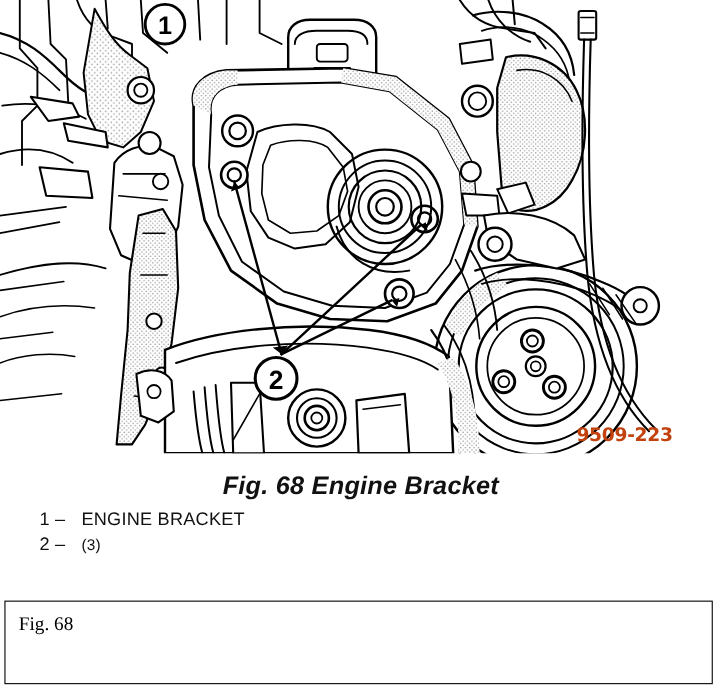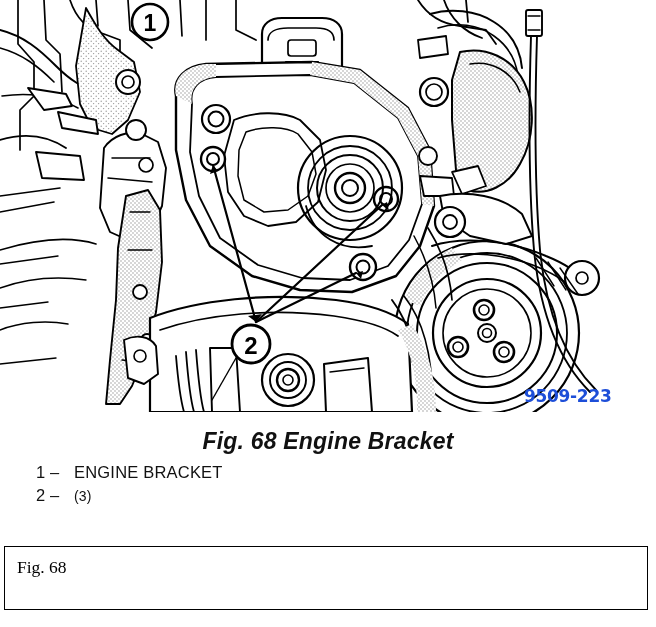--- a/index.html
+++ b/index.html
@@ -41,21 +41,21 @@
   }
 
   .drawing-id {
     position: absolute;
     left: 524px;
     top: 386px;
     font-family: "DejaVu Sans", sans-serif;
     font-size: 17px;
     font-weight: 700;
     letter-spacing: -0.3px;
-    color: #1d4ed8;
+    color: #c2410c;
     white-space: nowrap;
   }
 
   
   .fig-caption {
     position: absolute;
     left: 0;
     top: 428px;
     width: 656px;
     text-align: center;
@@ -99,21 +99,21 @@
     font-size: 14px;
     letter-spacing: 0.2px;
   }
 
   
   .instr-box {
     position: absolute;
     left: 4px;
     top: 546px;
     width: 644px;
-    height: 64px;
+    height: 76px;
     border: 1px solid #000;
     background: #ffffff;
     box-sizing: border-box;
   }
   .instr-line {
     position: absolute;
     left: 12px;
     font-family: "Liberation Serif", serif;
     font-size: 17.5px;
     color: #000;

